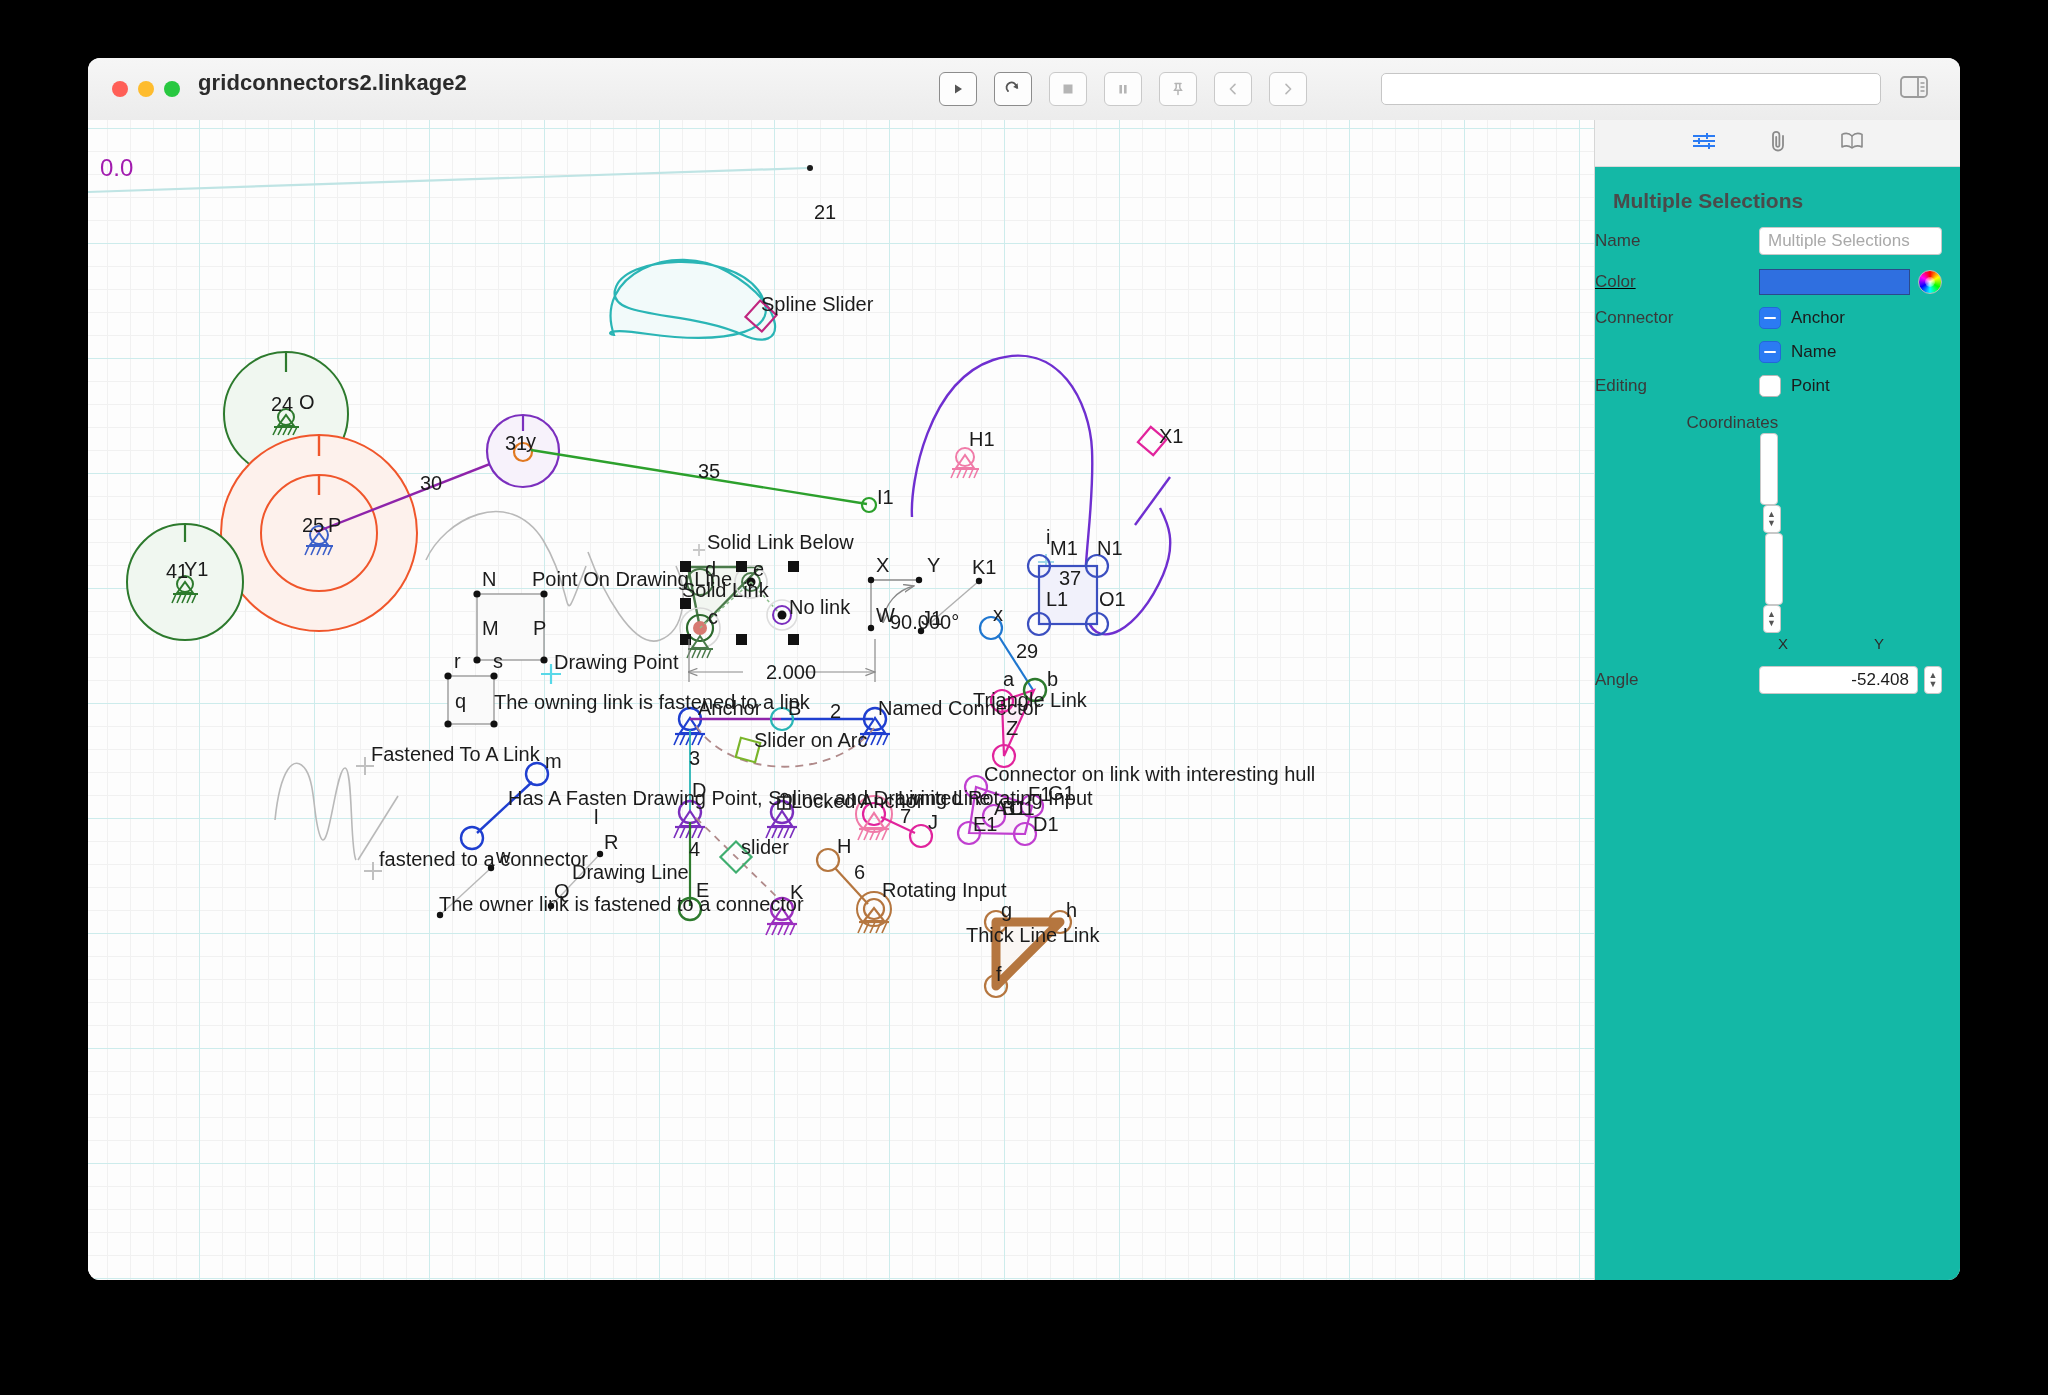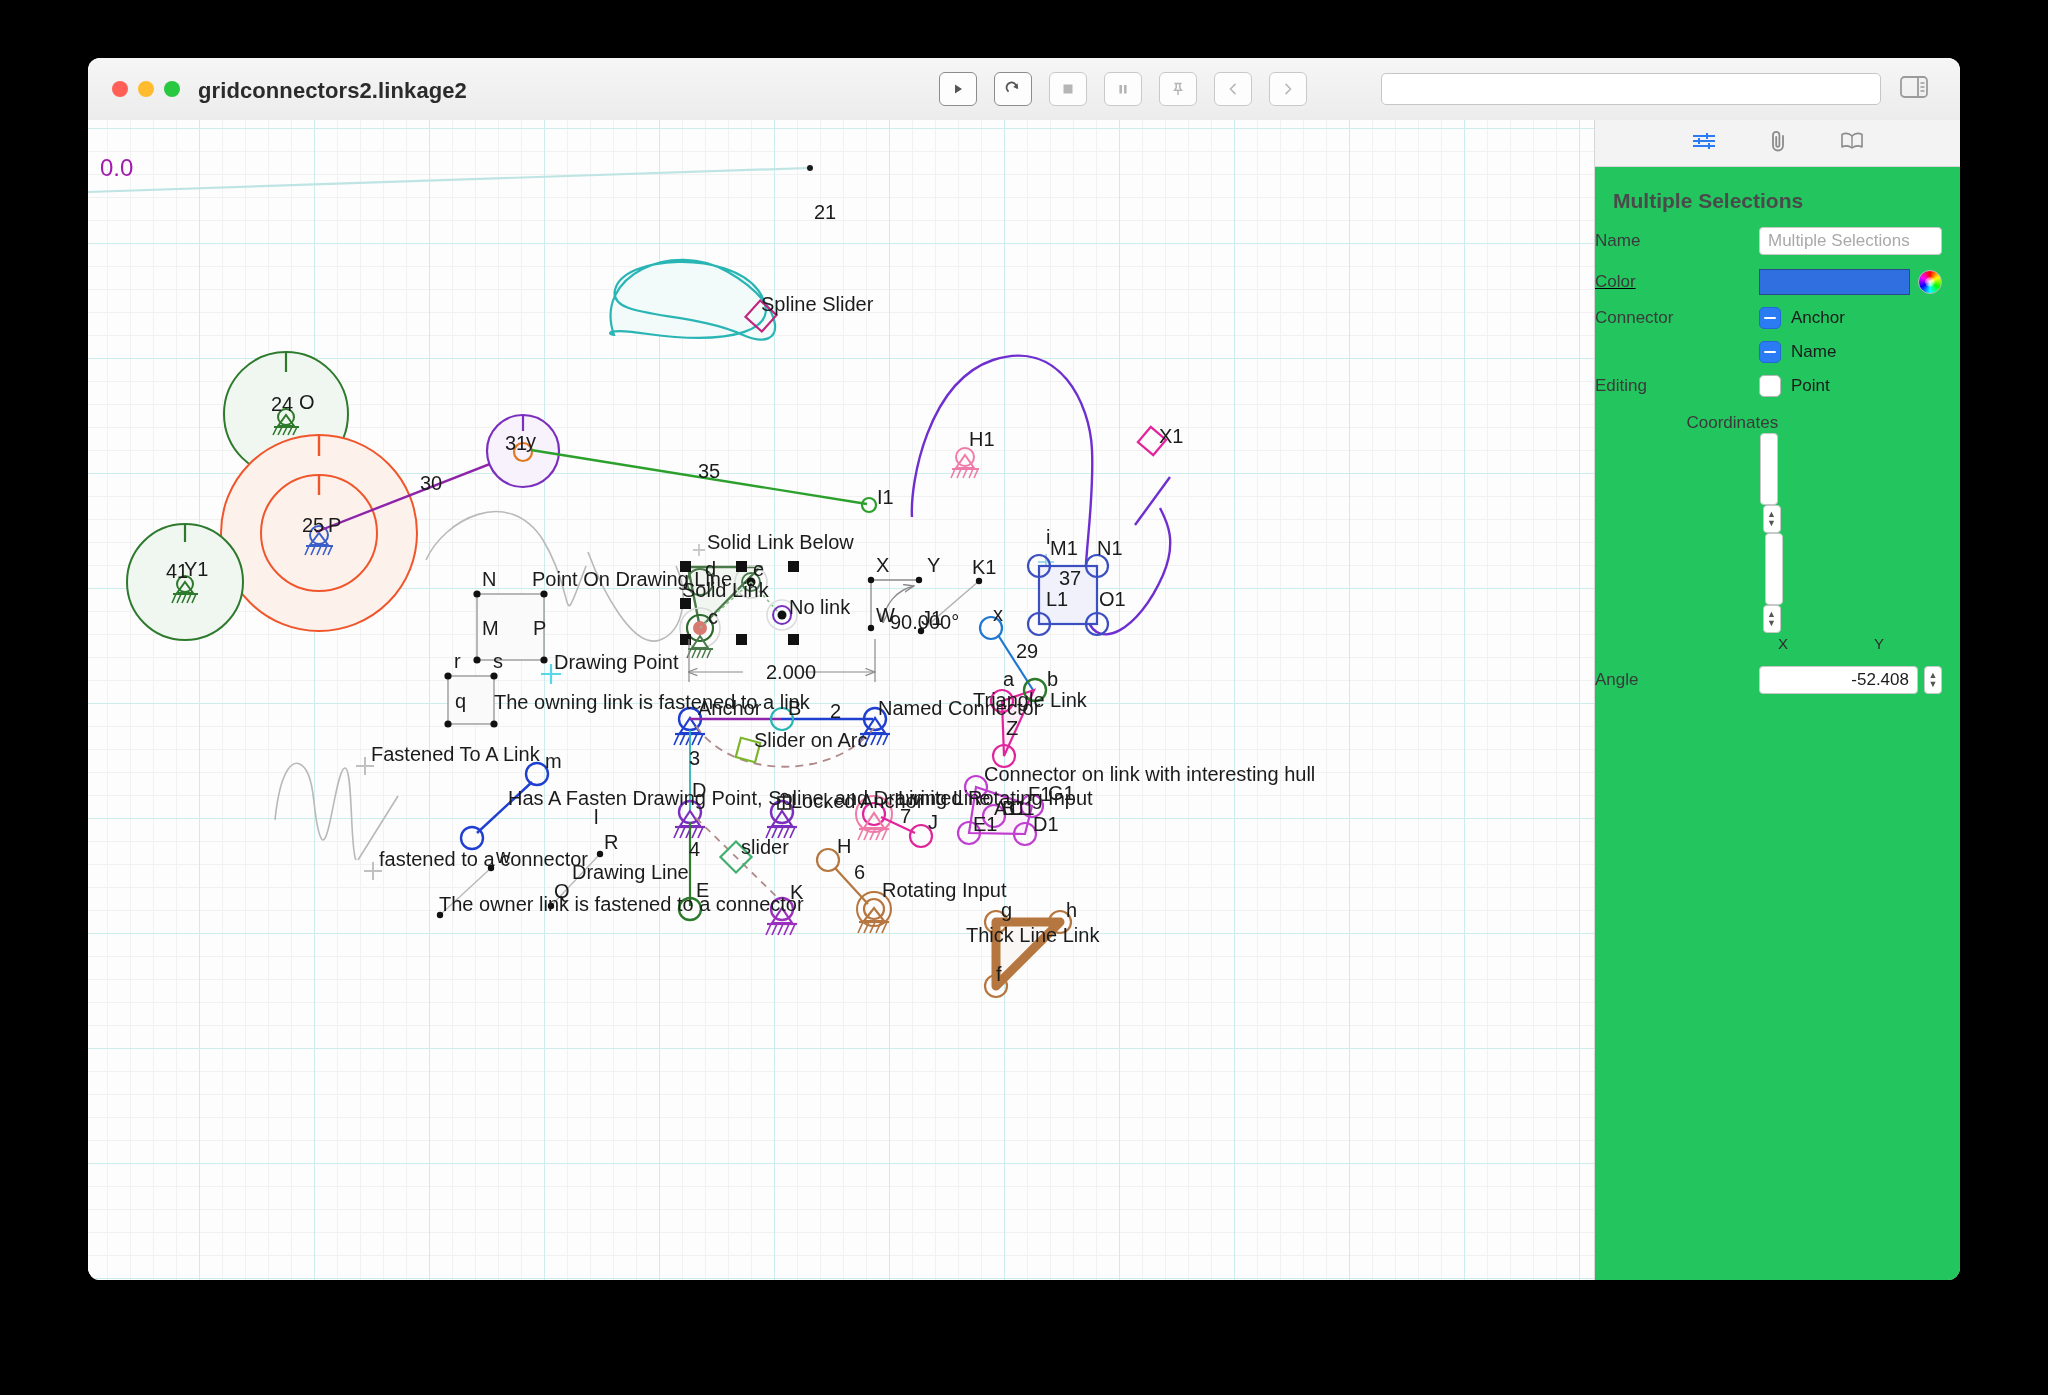--- a/index.html
+++ b/index.html
@@ -15,21 +15,21 @@
   #titlebar{
     position:absolute;left:0;top:0;width:100%;height:62px;
     background:linear-gradient(#f6f6f6,#ececec);
     border-bottom:1px solid #d2d2d2;
   }
   .traffic{position:absolute;top:23px;width:16px;height:16px;border-radius:50%;}
   .tl-red{left:24px;background:#ff5f57;}
   .tl-yel{left:50px;background:#febc2e;}
   .tl-grn{left:76px;background:#28c840;}
   #doc-title{
-    position:absolute;left:110px;top:20px;font-size:22px;font-weight:bold;color:#2b2b2b;
+    position:absolute;left:110px;top:12px;font-size:22px;font-weight:bold;color:#2b2b2b;
     letter-spacing:.1px;white-space:nowrap;
   }
   .tbtn{
     position:absolute;top:14px;width:38px;height:34px;border-radius:6px;
     border:1.6px solid #c9c9c9;background:#fdfdfd;box-sizing:border-box;
     display:flex;align-items:center;justify-content:center;
   }
   .tbtn.strong{border-color:#8c8c8c;}
   .tbtn svg{display:block;}
   #urlfield{
@@ -64,21 +64,21 @@
   }
   #svgcanvas{position:absolute;inset:0;}
   .cl-big{font-family:"Liberation Sans",sans-serif;font-size:20px;fill:#1b1b1b;}
   #zerolabel{
     position:absolute;left:12px;top:34px;font-size:24px;color:#a21caf;
   }
 
   
   #inspector{
     position:absolute;left:1506px;top:62px;width:366px;height:1160px;
-    background:#22c55e;border-left:1px solid #d6d6d6;box-sizing:border-box;
+    background:#14b8a6;border-left:1px solid #d6d6d6;box-sizing:border-box;
   }
   #insp-tabs{
     height:46px;border-bottom:1px solid #d8d8d8;display:flex;align-items:center;
     justify-content:center;gap:40px;background:#f3f3f3;
   }
   .insp-tab{width:34px;height:28px;display:flex;align-items:center;justify-content:center;}
   #insp-title{
     font-size:21px;font-weight:bold;color:#4a4a4a;margin:22px 0 0 18px;
   }
   .row{display:flex;align-items:center;margin:14px 18px 0 0;}

